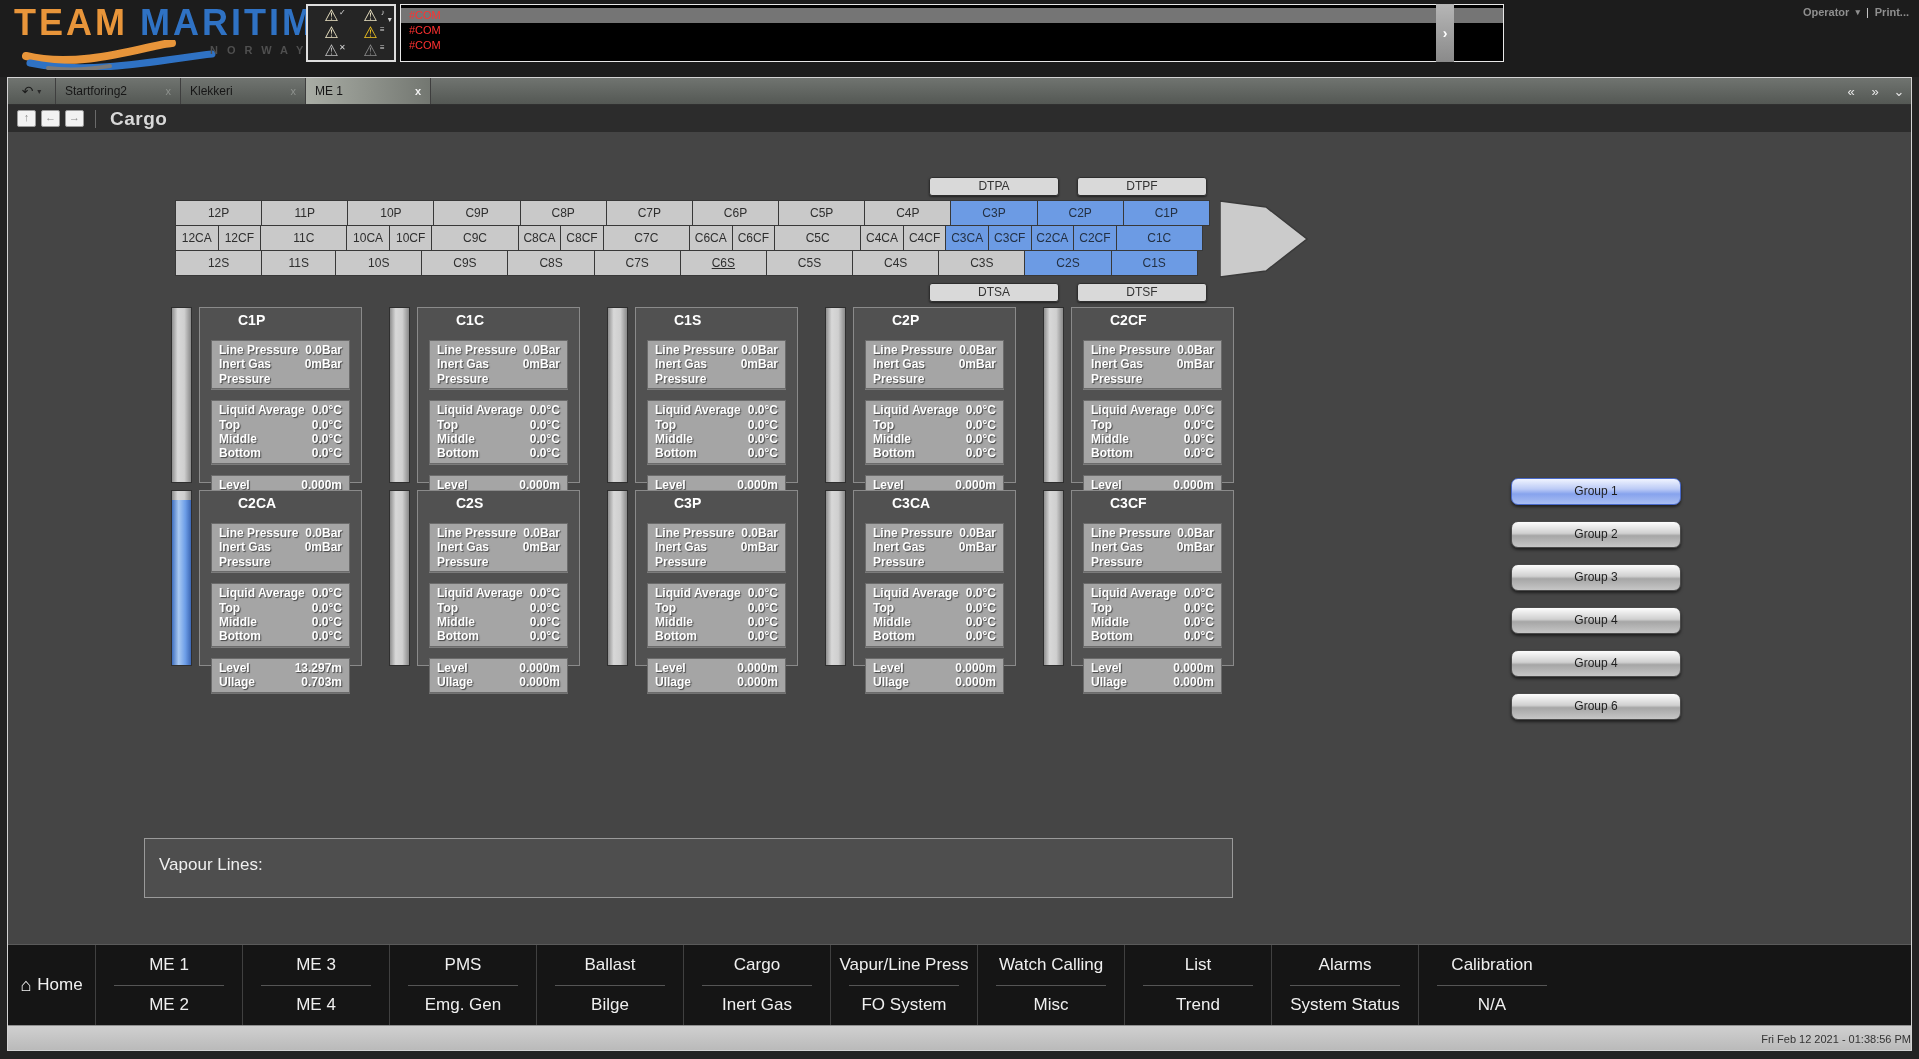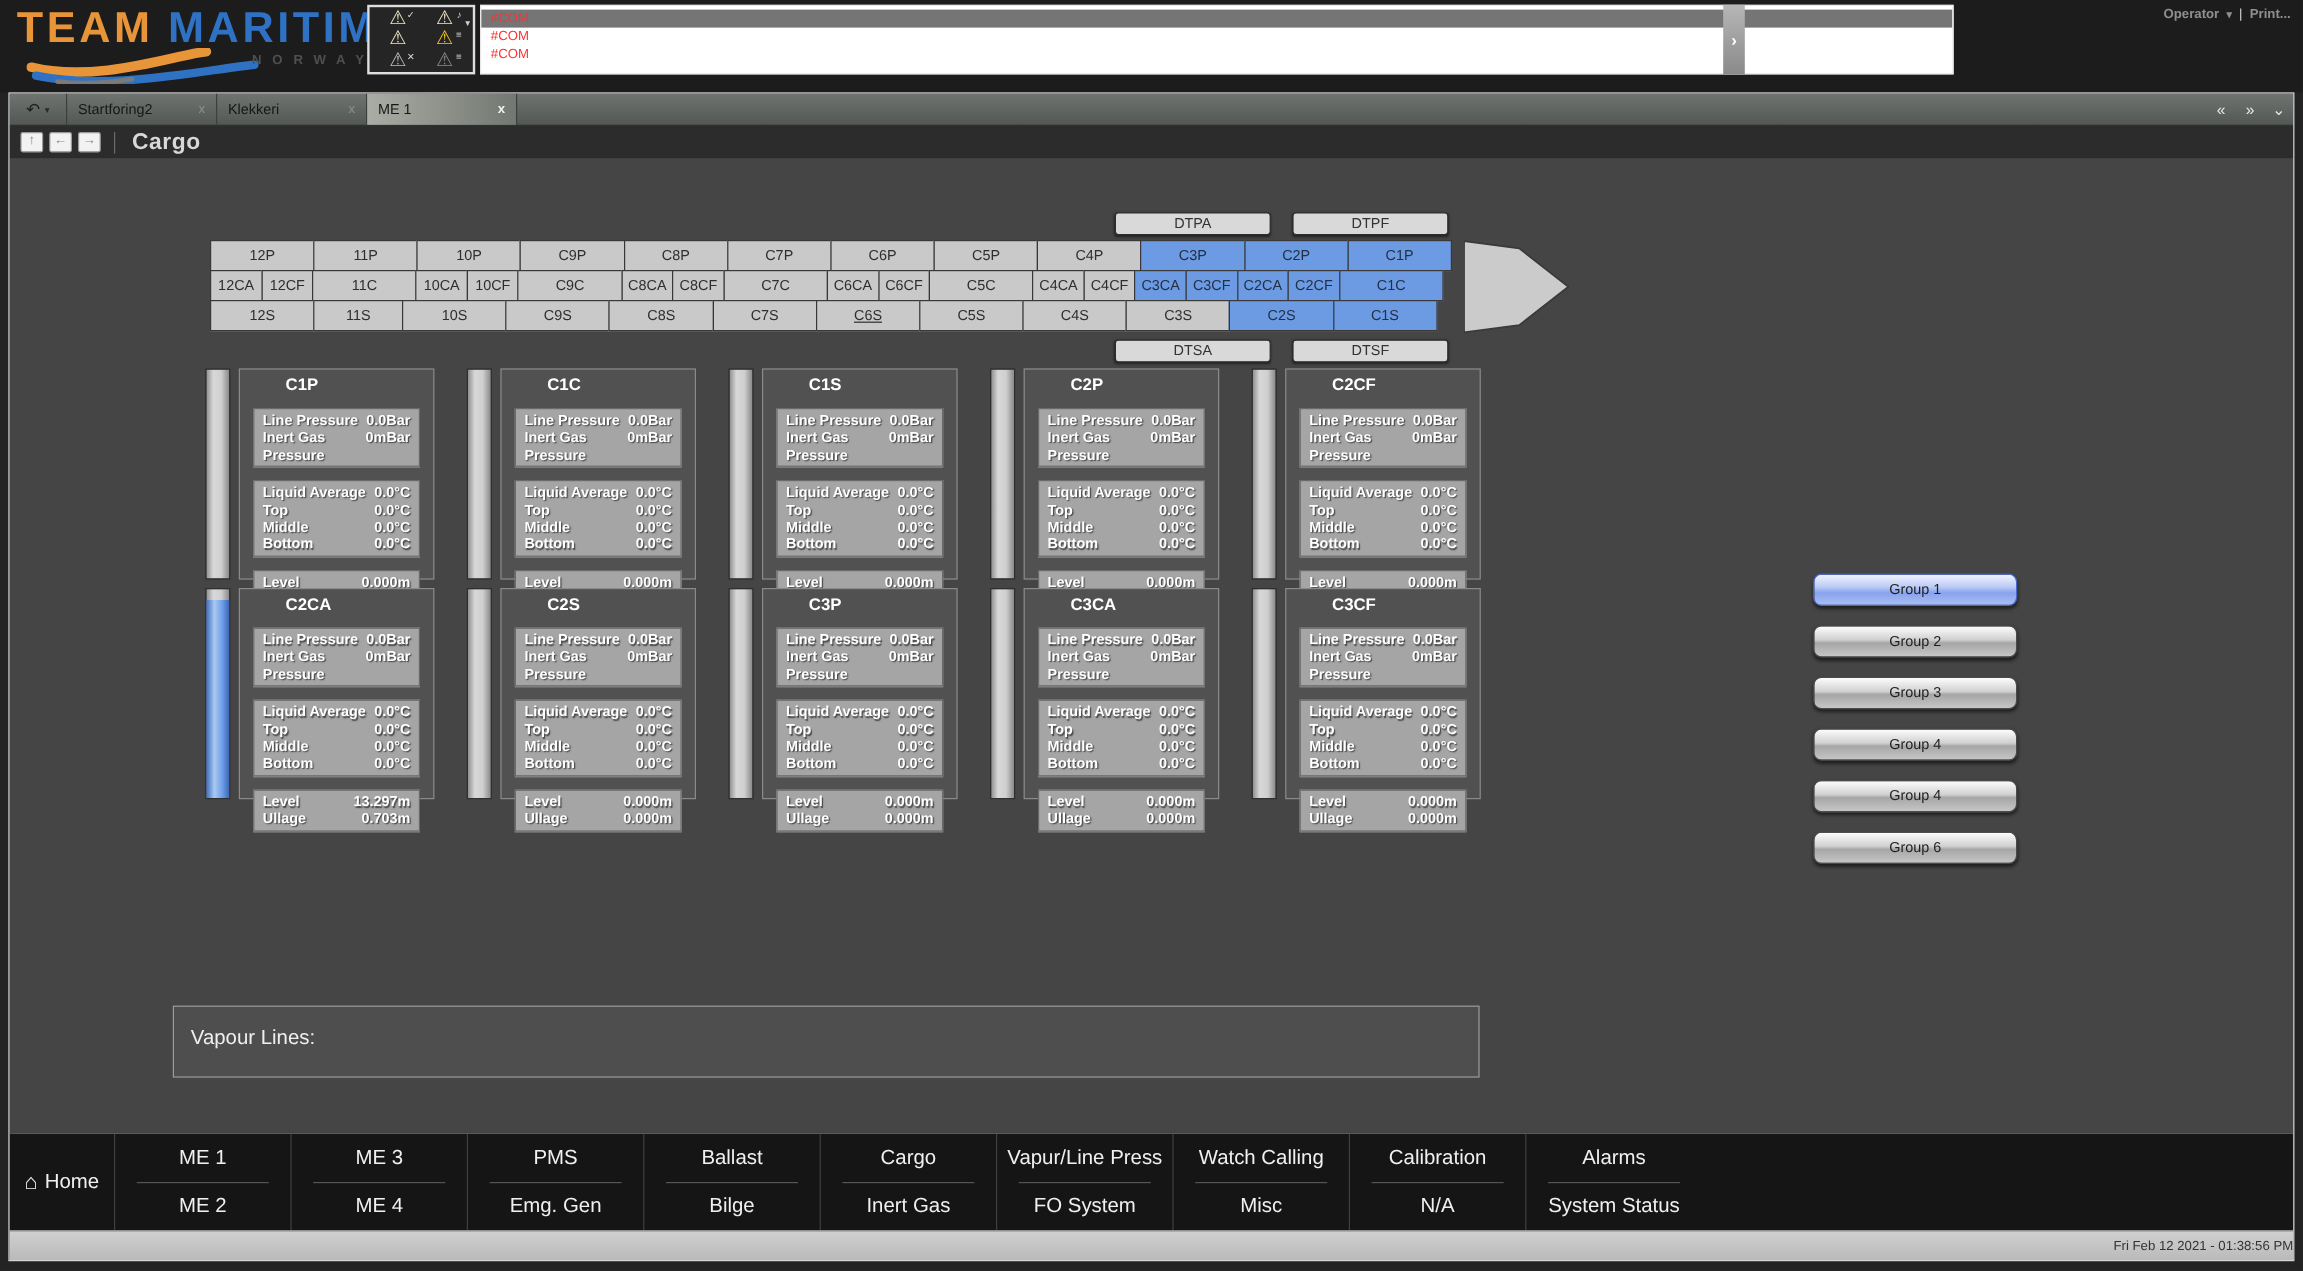--- a/index.html
+++ b/index.html
@@ -20,22 +20,22 @@
   .acct .sep{color:#d8d8d8;font-weight:normal;}
   .acct .car{font-size:9px;}
   
   .apanel{position:absolute;left:306px;top:4px;width:90px;height:58px;box-sizing:border-box;
           border:2px solid #dedede;background:#252525;display:grid;
           grid-template-columns:1fr 1fr;align-items:center;justify-items:center;padding:1px 4px;}
   .aicon{position:relative;font-size:16px;line-height:17px;}
   .aicon .badge{position:absolute;top:-3px;right:-7px;font-size:8px;color:#d8d8d8;}
   .aicon .car{position:absolute;top:4px;right:-14px;font-size:8px;color:#cfcfcf;}
   
-  .alist{position:absolute;left:400px;top:4px;width:1228px;height:58px;box-sizing:border-box;
-         border:1px solid #e8e8e8;background:#ffffff;padding-top:3px;overflow:hidden;}
+  .alist{position:absolute;left:400px;top:4px;width:1104px;height:58px;box-sizing:border-box;
+         border:1px solid #e8e8e8;background:#000000;padding-top:3px;overflow:hidden;}
   .arow{height:15px;line-height:15px;font-size:11px;padding-left:8px;}
   .arow.sel{background:#757575;}
   .astrip{position:absolute;left:1436px;top:4px;width:18px;height:58px;
           background:linear-gradient(180deg,#b6b6b6,#8a8a8a);display:flex;align-items:center;
           justify-content:center;color:#fff;font-size:14px;font-weight:bold;}
 
   
   .window{position:absolute;left:7px;top:77px;width:1905px;height:974px;box-sizing:border-box;
           border:1px solid #d4d4d4;background:#454545;overflow:hidden;}
 
@@ -797,31 +797,36 @@
     <div class="ndiv"></div>
     <div class="nitem nbot">FO System</div>
   </div>
 
   <div class="ncol">
     <div class="nitem ntop">Watch Calling</div>
     <div class="ndiv"></div>
     <div class="nitem nbot">Misc</div>
   </div>
 
+  <div class="ncol">
+    <div class="nitem ntop">List</div>
+    <div class="ndiv"></div>
+    <div class="nitem nbot">Trend</div>
+  </div>
+
+  <div class="ncol">
+    <div class="nitem ntop">Alarms</div>
+    <div class="ndiv"></div>
+    <div class="nitem nbot">System Status</div>
+  </div>
 
   <div class="ncol">
     <div class="nitem ntop">Calibration</div>
     <div class="ndiv"></div>
     <div class="nitem nbot">N/A</div>
-  </div>
-
-  <div class="ncol">
-    <div class="nitem ntop">Alarms</div>
-    <div class="ndiv"></div>
-    <div class="nitem nbot">System Status</div>
   </div>
 </div>
     <div class="navfill"></div>
   </div>
 
   <div class="status">
     <span>Fri Feb 12 2021 - 01:38:56 PM</span>
   </div>
 </div>
 

